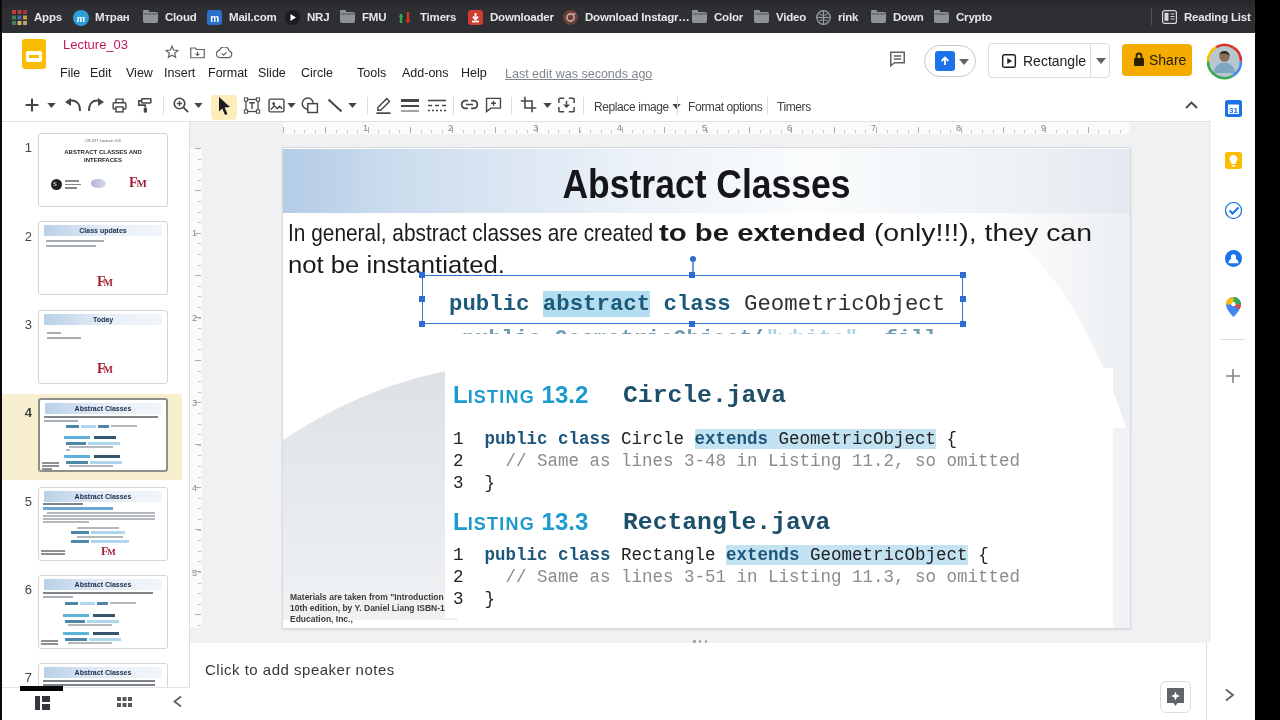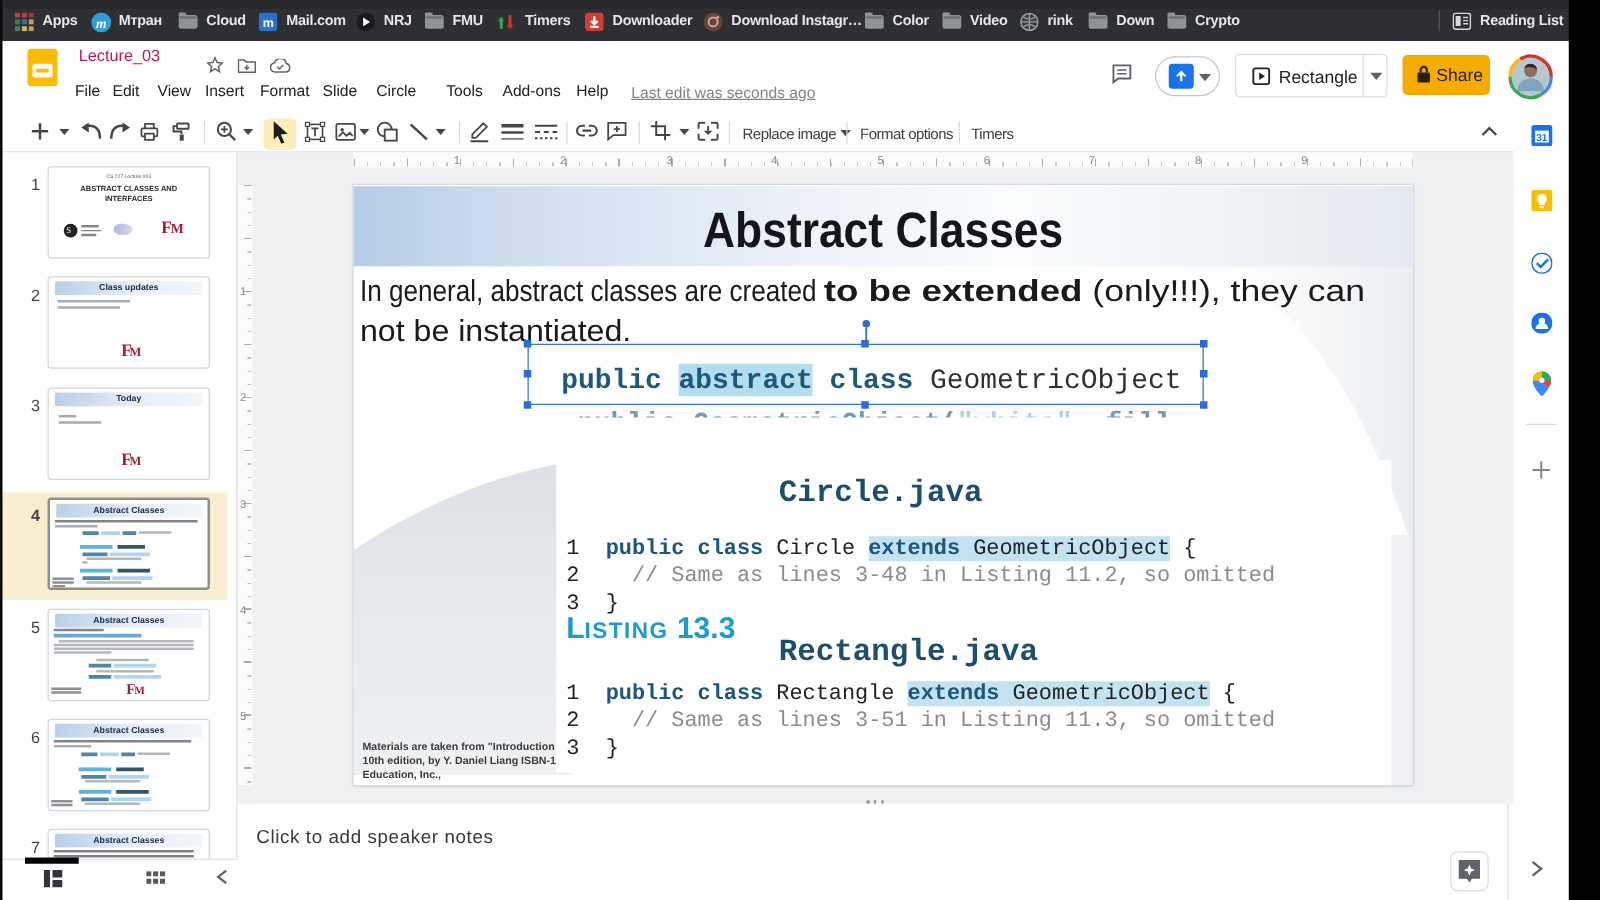--- a/index.html
+++ b/index.html
@@ -496,23 +496,24 @@
         <path d="M7 10 V23" stroke="#2e6bd2" stroke-width="1.4"></path>
       </svg>
     <div class="handle" style="left:136px;top:124px"></div>
     <div class="handle" style="left:406px;top:124px"></div>
     <div class="handle" style="left:677px;top:124px"></div>
     <div class="handle" style="left:136px;top:148px"></div>
     <div class="handle" style="left:677px;top:148px"></div>
     <div class="handle" style="left:136px;top:173px"></div>
     <div class="handle" style="left:406px;top:173px"></div>
     <div class="handle" style="left:677px;top:173px"></div>
+    <div class="listhead" style="left:170px;top:234px;line-height:26px"><span style="font-size:24px">L</span><span style="font-size:18px;letter-spacing:1.2px">ISTING</span><span style="font-size:24px">&nbsp;13.2</span></div>
     <div class="abs mono" style="left:340px;top:233px;font-size:24.7px;font-weight:700;color:#1d4f6b">Circle.java</div>
     <div class="codeline" style="left:170px;top:280px;line-height:22px">1  <span class="kw">public class</span> Circle <span class="hl"><span class="kw">extends</span> GeometricObject</span> {<br>2    <span class="cm">// Same as lines 3-48 in Listing 11.2, so omitted</span><br>3  }</div>
-    <div class="listhead" style="left:170px;top:342px;line-height:26px"><span style="font-size:24px">L</span><span style="font-size:18px;letter-spacing:1.2px">ISTING</span><span style="font-size:24px">&nbsp;13.3</span></div>
+    <div class="listhead" style="left:170px;top:361px;line-height:26px"><span style="font-size:24px">L</span><span style="font-size:18px;letter-spacing:1.2px">ISTING</span><span style="font-size:24px">&nbsp;13.3</span></div>
     <div class="abs mono" style="left:340px;top:360px;font-size:24.7px;font-weight:700;color:#1d4f6b">Rectangle.java</div>
     <div class="codeline" style="left:170px;top:396px;line-height:22px">1  <span class="kw">public class</span> Rectangle <span class="hl"><span class="kw">extends</span> GeometricObject</span> {<br>2    <span class="cm">// Same as lines 3-51 in Listing 11.3, so omitted</span><br>3  }</div>
     <div class="abs" style="left:7px;top:444px;width:155px;overflow:hidden;font-size:8.5px;font-weight:700;color:#3b3b3b;line-height:10.8px;white-space:nowrap">Materials are taken from "Introduction t<br>10th edition, by Y. Daniel Liang ISBN-13<br>Education, Inc.,</div>
   </div>
   <div class="abs" id="notes">
     <div style="position:absolute;left:503px;top:-3px;width:14px;height:3px;display:flex;justify-content:space-between">
         <i style="width:2.5px;height:2.5px;background:#9aa0a6;border-radius:50%"></i>
         <i style="width:2.5px;height:2.5px;background:#9aa0a6;border-radius:50%"></i>
         <i style="width:2.5px;height:2.5px;background:#9aa0a6;border-radius:50%"></i>
       </div>

